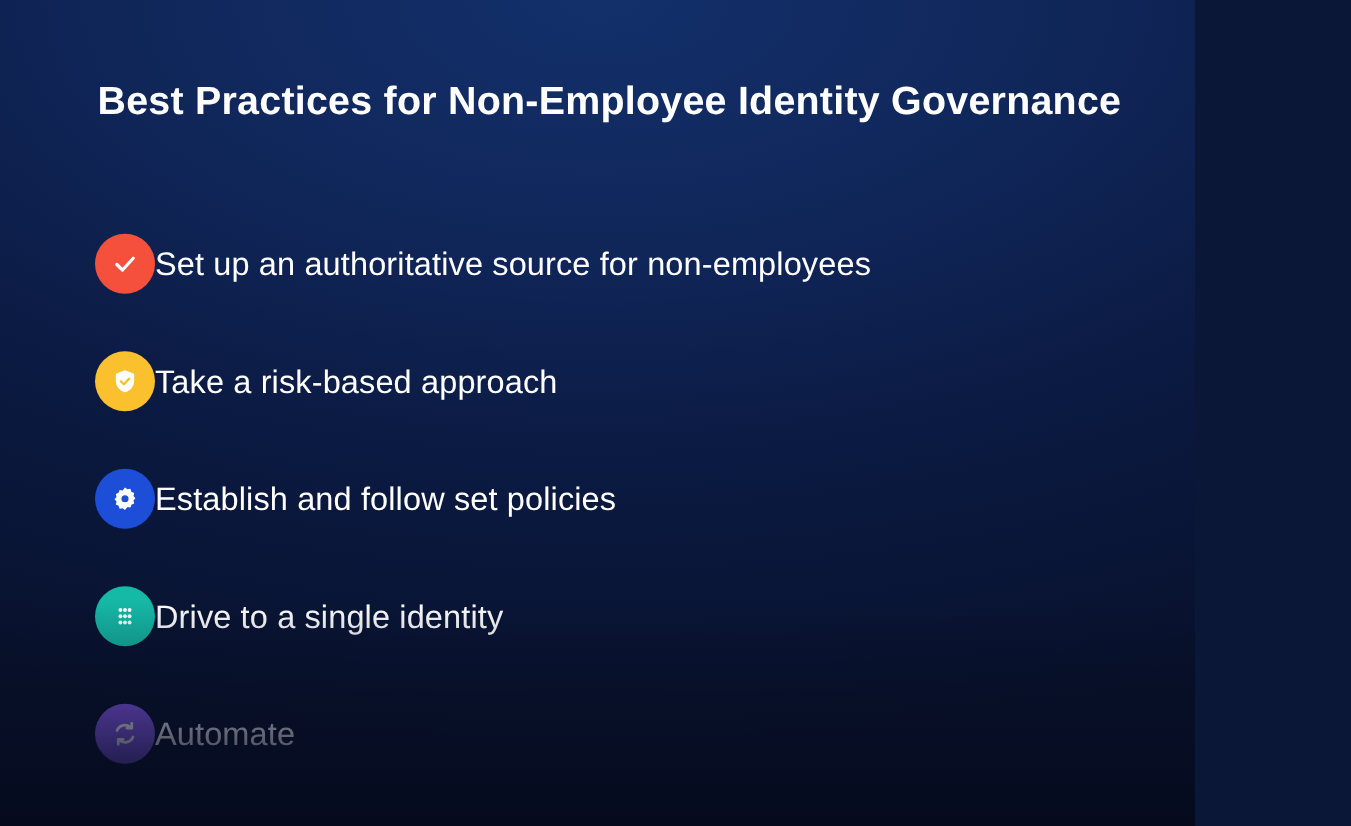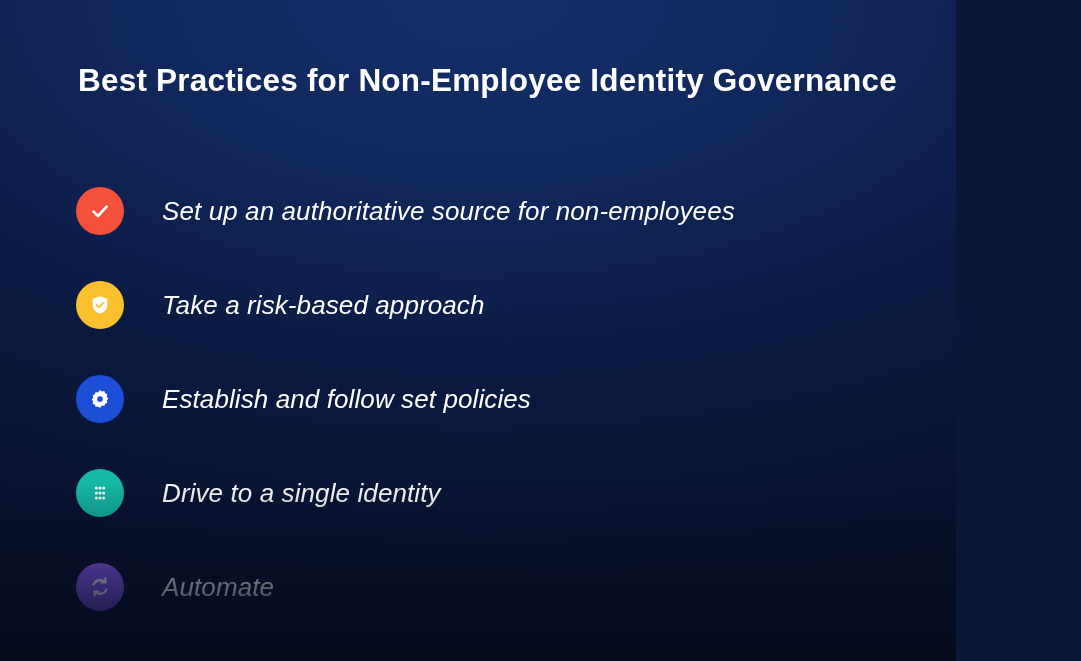--- a/index.html
+++ b/index.html
@@ -67,26 +67,24 @@
     position: absolute;
     left: -16px; top: -16px;
     width: 80px; height: 80px;
     border-radius: 50%;
     opacity: 0.20;
     background: radial-gradient(circle, currentColor 0%, rgba(0,0,0,0) 68%);
     z-index: -1;
   }
   .badge svg { display: block; }
   .item-label {
-    margin-left: 38px;
     font-size: 26px;
     color: #ffffff;
     letter-spacing: 0.1px;
     white-space: nowrap;
-    font-style: italic;
   }
 </style>
 </head>
 <body>
 
 <div class="slide">
 
   <div class="title">Best Practices for Non-Employee Identity Governance</div>
 
   <div class="list">

